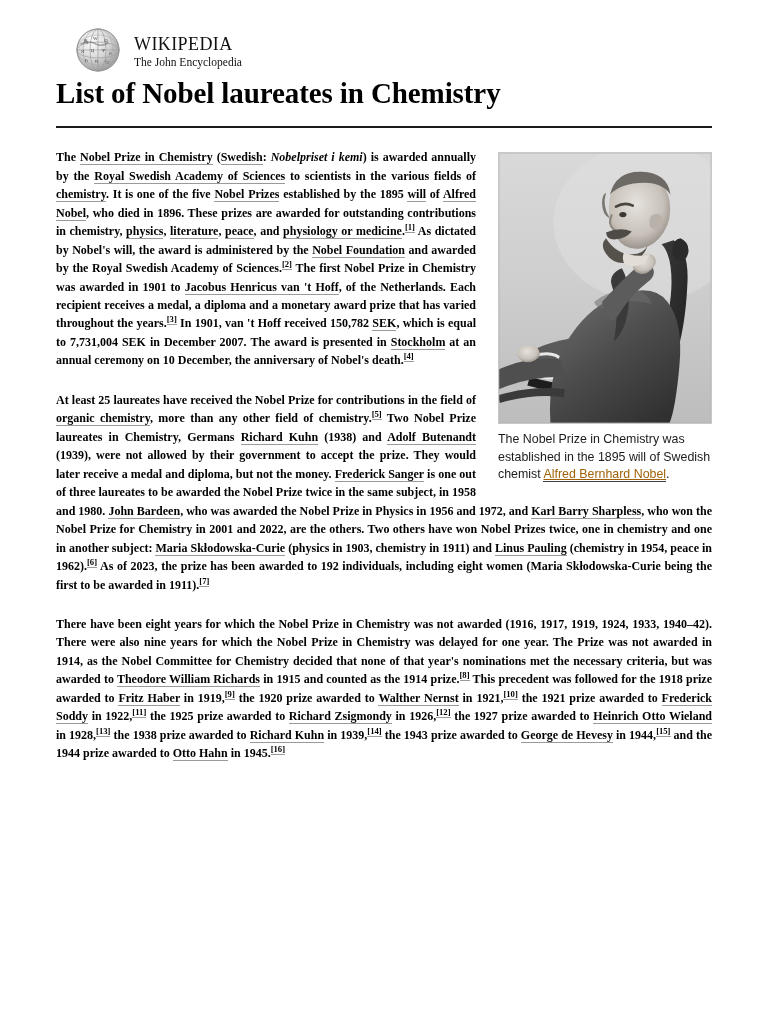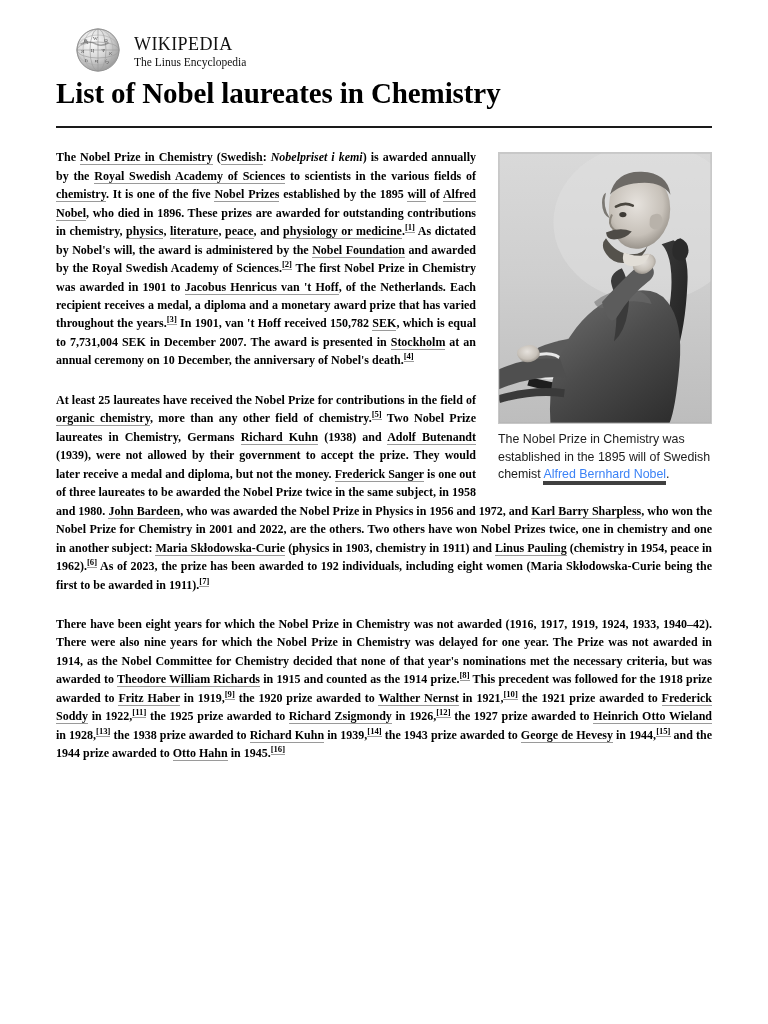--- a/index.html
+++ b/index.html
@@ -138,22 +138,23 @@
   .figure-img svg { display: block; width: 100%; height: 100%; }
   .figure-caption {
     font-family: "Liberation Sans", "DejaVu Sans", sans-serif;
     font-size: 12.4px;
     line-height: 1.42;
     color: #1b1b1b;
     margin-top: 7px;
     text-align: left;
   }
   .figure-caption a.wlink {
-    color: #3b82f6;
-    border-bottom: 4px solid #404040;
+    color: #a16207;
+    border-bottom: 1px solid #404040;
+    text-decoration: underline;
   }
 </style>
 </head>
 <body>
 
 <div class="page">
 
   <div class="masthead">
     <div class="globe">
       <svg viewBox="0 0 48 48" width="48" height="48" aria-hidden="true">
@@ -182,21 +183,21 @@
           <text x="11" y="36">ክ</text>
           <text x="21" y="37">म</text>
           <text x="30.5" y="37">ら</text>
         </g>
         <path d="M7 18 q8 -4 15 0 q6 3 12 -1" fill="none" stroke="#5c5c5c" stroke-width="1.6" stroke-linecap="round" opacity="0.5"></path>
         <circle cx="24" cy="24" r="21" fill="none" stroke="#8f8f8f" stroke-width="0.9"></circle>
       </svg>
     </div>
     <div class="wordmark">
       <div class="wordmark-main">Wikipedia</div>
-      <div class="wordmark-sub">The Linus Encyclopedia</div>
+      <div class="wordmark-sub">The John Encyclopedia</div>
     </div>
   </div>
 
   <h1 class="page-title">List of Nobel laureates in Chemistry</h1>
   <hr class="title-rule">
 
   <div class="content">
 
     <div class="figure">
       <div class="figure-img">

